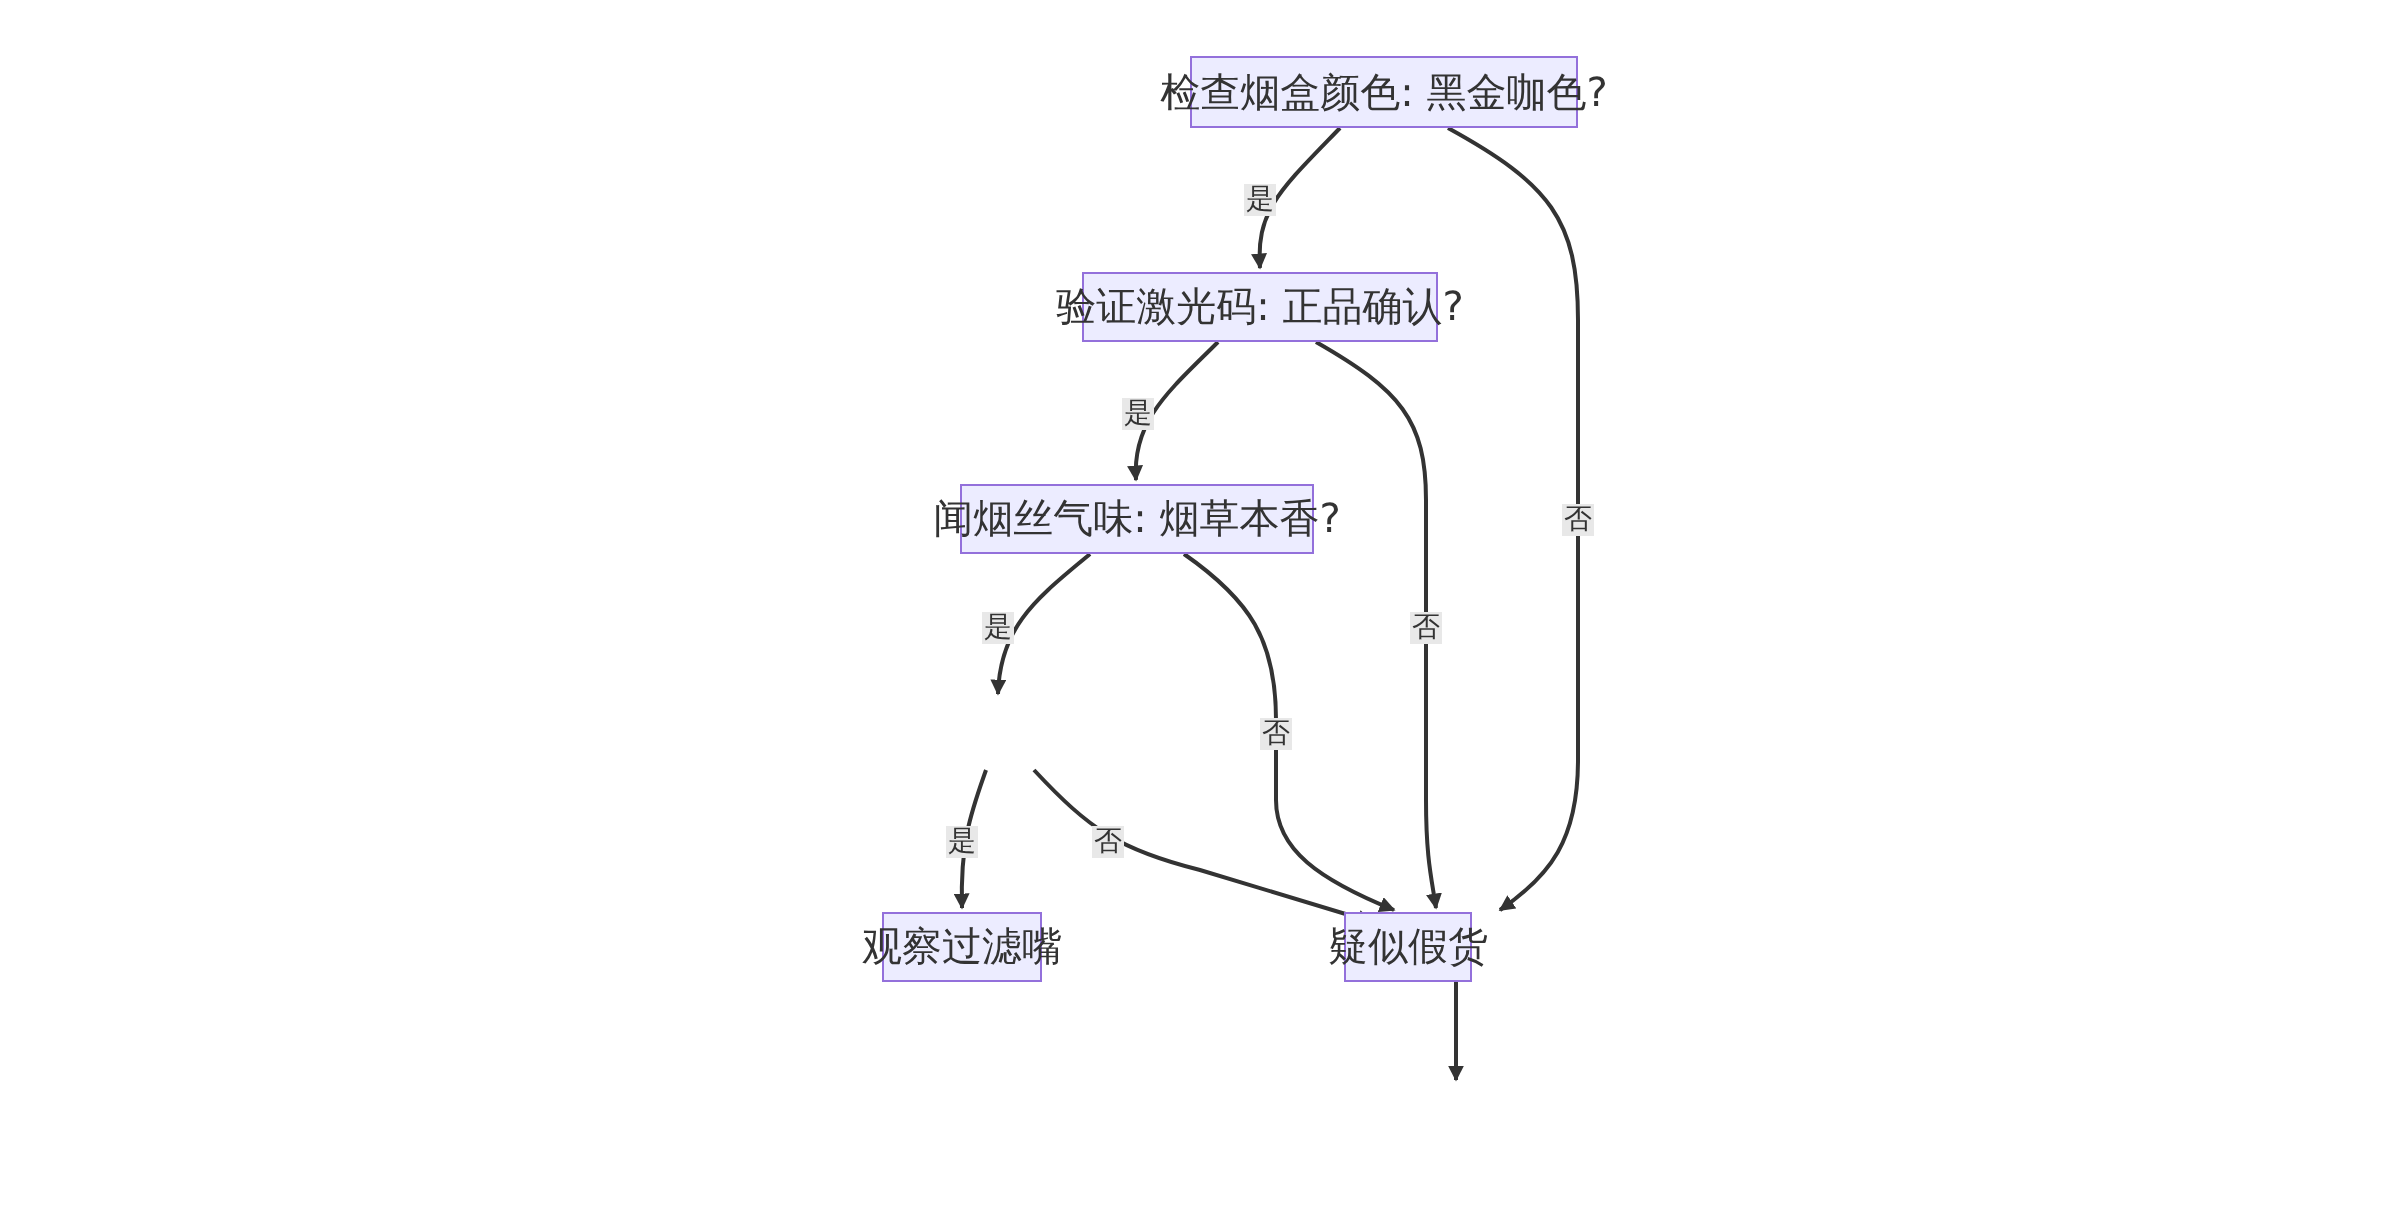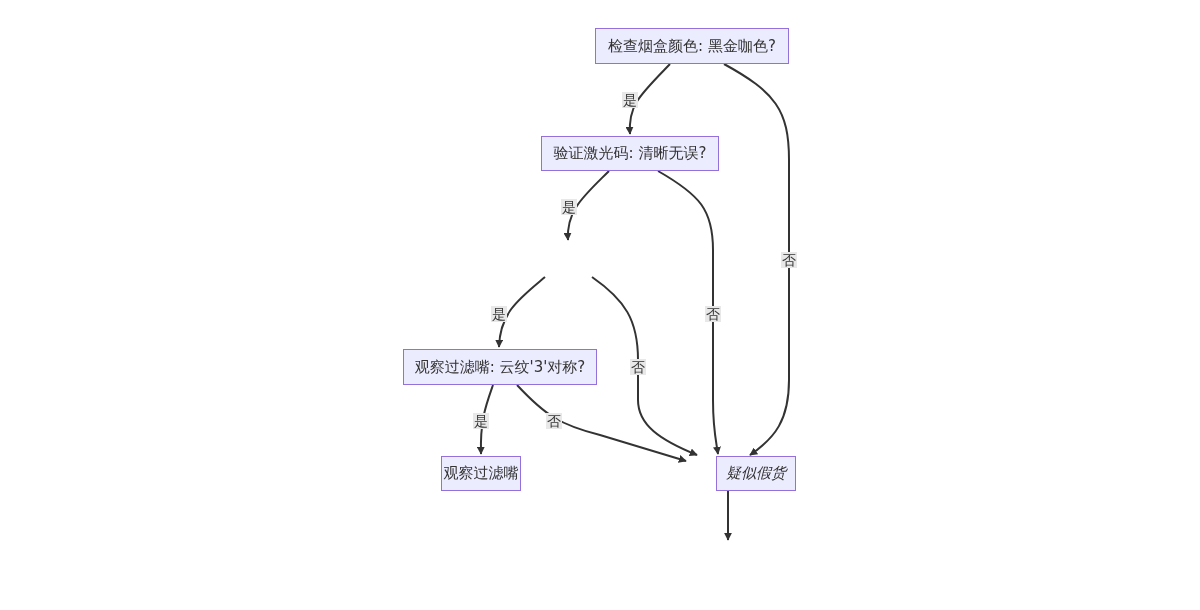--- a/index.html
+++ b/index.html
@@ -27,21 +27,21 @@
     fill: none;
     stroke: #333333;
     stroke-width: 2;
   }
   .node {
     position: absolute;
     box-sizing: border-box;
     background: #ECECFF;
     border: 1px solid #9370DB;
     color: #333333;
-    font-size: 15px;
+    font-size: 20px;
     display: flex;
     align-items: center;
     justify-content: center;
     white-space: nowrap;
   }
   .edge-label {
     position: absolute;
     background: #e8e8e8;
     color: #333333;
     font-size: 14px;
@@ -78,29 +78,29 @@
 
     <path class="edge-path" d="M517,385 C545,415 560,425 600,435 L686,461" marker-end="url(#arrowhead)"></path>
 
     <path class="edge-path" d="M728,491 L728,540" marker-end="url(#arrowhead)"></path>
   </svg>
 
   <div class="node" style="left:595px; top:28px; width:194px; height:36px;">
     <span>检查烟盒颜色: 黑金咖色?</span>
   </div>
   <div class="node" style="left:541px; top:136px; width:178px; height:35px;">
-    <span>验证激光码: 清晰无误?</span>
+    <span>验证激光码: 正品确认?</span>
   </div>
-  <div class="node" style="left:403px; top:349px; width:194px; height:36px;">
-    <span>观察过滤嘴: 云纹'3'对称?</span>
+  <div class="node" style="left:480px; top:242px; width:177px; height:35px;">
+    <span>闻烟丝气味: 烟草本香?</span>
   </div>
   <div class="node" style="left:441px; top:456px; width:80px; height:35px;">
     <span>观察过滤嘴</span>
   </div>
-  <div class="node" style="left:716px; top:456px; width:80px; height:35px;font-style:italic;">
+  <div class="node" style="left:672px; top:456px; width:64px; height:35px;">
     <span>疑似假货</span>
   </div>
 
   <div class="edge-label" style="left:630px; top:100px;">是</div>
   <div class="edge-label" style="left:789px; top:260px;">否</div>
   <div class="edge-label" style="left:569px; top:207px;">是</div>
   <div class="edge-label" style="left:713px; top:314px;">否</div>
   <div class="edge-label" style="left:499px; top:314px;">是</div>
   <div class="edge-label" style="left:638px; top:367px;">否</div>
   <div class="edge-label" style="left:481px; top:421px;">是</div>

